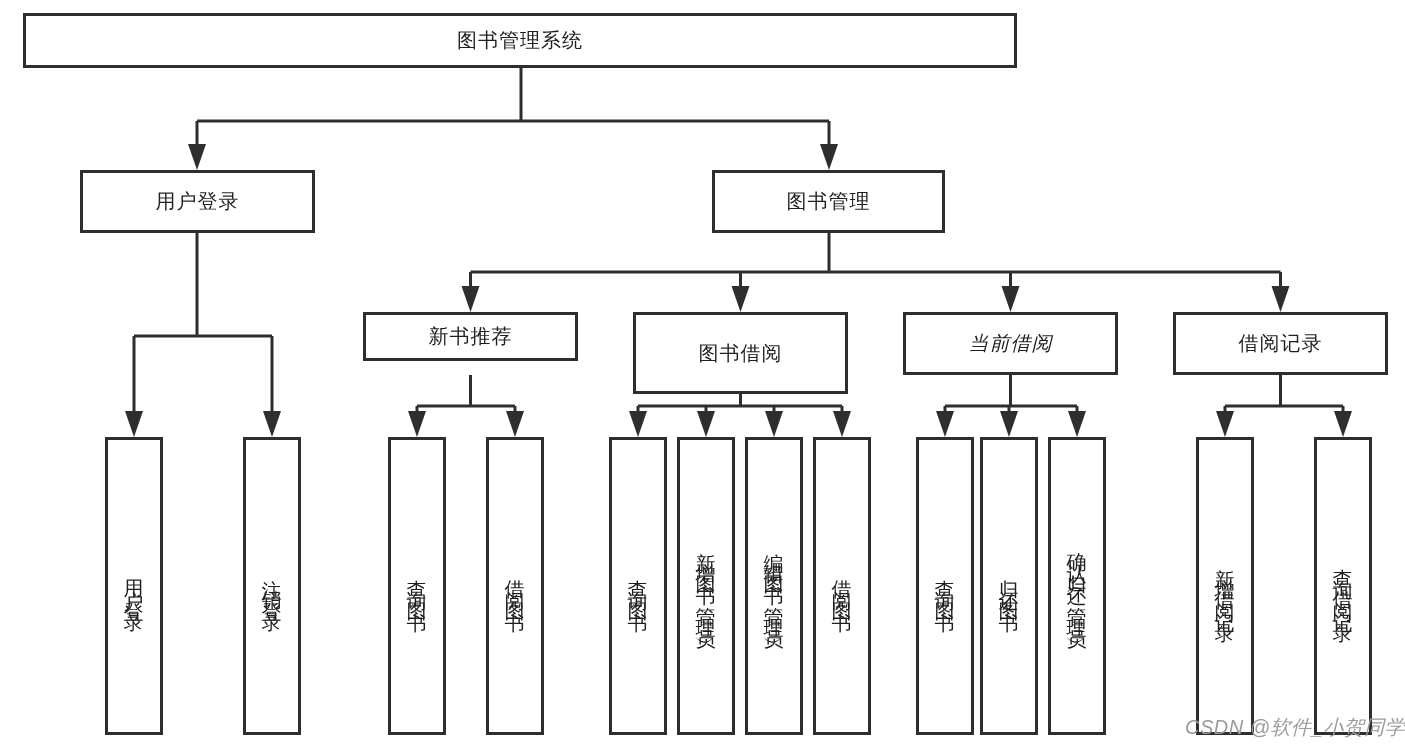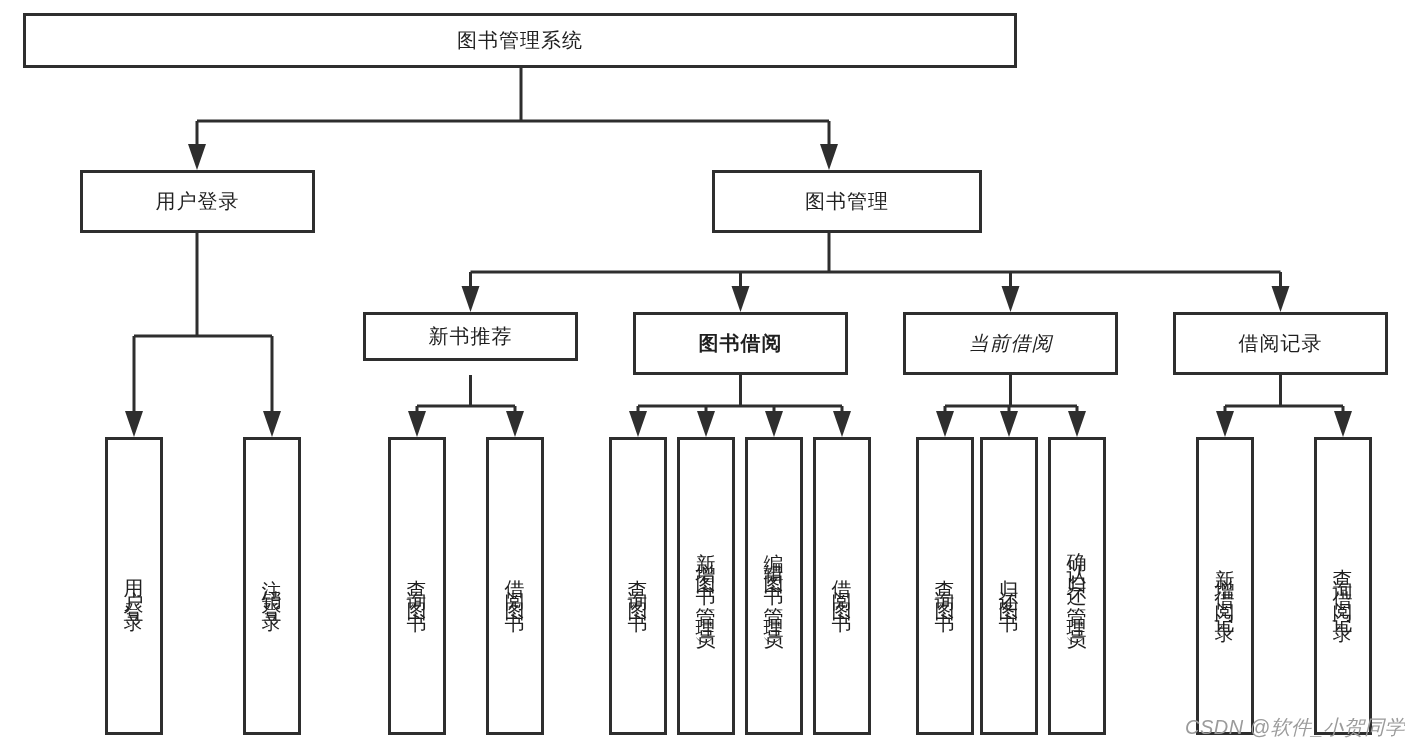--- a/index.html
+++ b/index.html
@@ -41,23 +41,23 @@
     text-orientation:mixed;
     font-size:20px;
     line-height:1;
     letter-spacing:11px;
     white-space:nowrap;
   }
 
   
   #n-root          {left:23px;  top:13px;  width:994px; height:55px;}
   #n-user-login    {left:80px;  top:170px; width:235px; height:63px;}
-  #n-book-mgmt     {left:712px; top:170px; width:270px; height:63px;}
+  #n-book-mgmt     {left:712px; top:170px; width:233px; height:63px;}
   #n-new-book-rec  {left:363px; top:312px; width:215px; height:49px;}
-  #n-book-borrow   {left:633px; top:312px; width:215px; height:63px;font-weight:bold;}
+  #n-book-borrow   {left:633px; top:312px; width:215px; height:82px;}
   #n-current-borrow{left:903px; top:312px; width:215px; height:63px;font-style:italic;}
   #n-borrow-records{left:1173px;top:312px; width:215px; height:63px;font-family:Liberation Serif, serif;}
 
   
   #v-user-login         {left:105px;}
   #v-logout             {left:243px;}
   #v-query-books-1      {left:388px;}
   #v-borrow-books-1     {left:486px;}
   #v-query-books-2      {left:609px;}
   #v-add-books          {left:677px;}

